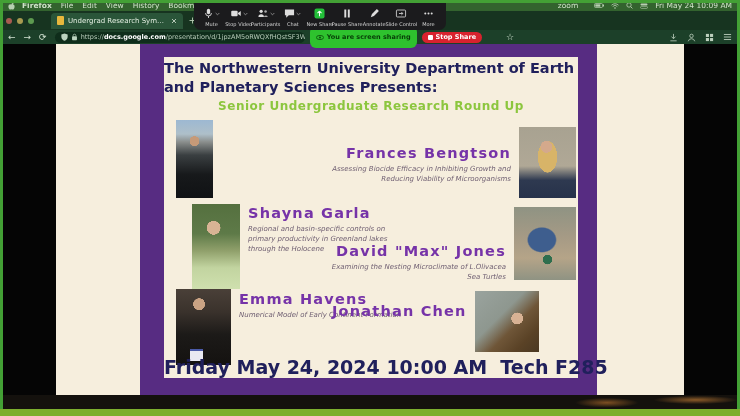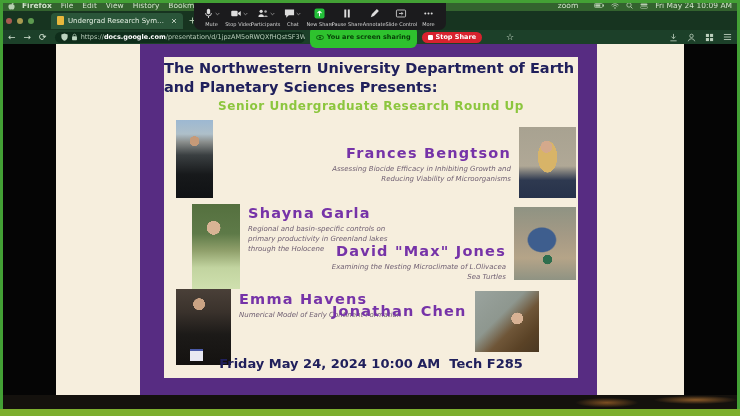--- a/index.html
+++ b/index.html
@@ -118,21 +118,21 @@
       background:#e9e9f2;border-top:2px solid #4a5aa8;}
 
   #pr5{left:168px;top:234px;width:260px;justify-content:flex-start;}
   #pr5 .ptxt{padding-top:12px;}
   #pr5 .ptopic{width:190px;}
   #pr5 .photo{width:64px;height:61px;background:
       radial-gradient(circle 6px at 66% 45%, #d8b294 97%, transparent),
       linear-gradient(135deg,#9aa39e 0%,#8e978f 40%,#6f5638 60%,#5a4226 80%,#4a3822 100%);}
 
   #footer{position:absolute;left:0;top:299px;width:100%;text-align:center;color:#20205c;
-          font-weight:bold;font-size:13px;white-space:pre;}
+          font-weight:bold;font-size:19px;white-space:pre;}
 
   
   #desktop{position:absolute;left:0;top:395px;width:740px;height:14px;background:
       radial-gradient(ellipse 45px 7px at 82% 55%, #7d4f22 0%, rgba(125,79,34,0) 70%),
       radial-gradient(ellipse 60px 6px at 94% 35%, #8a5a28 0%, rgba(138,90,40,0) 70%),
       #14110d;}
   svg{display:block;}
 </style>
 </head>
 <body>

